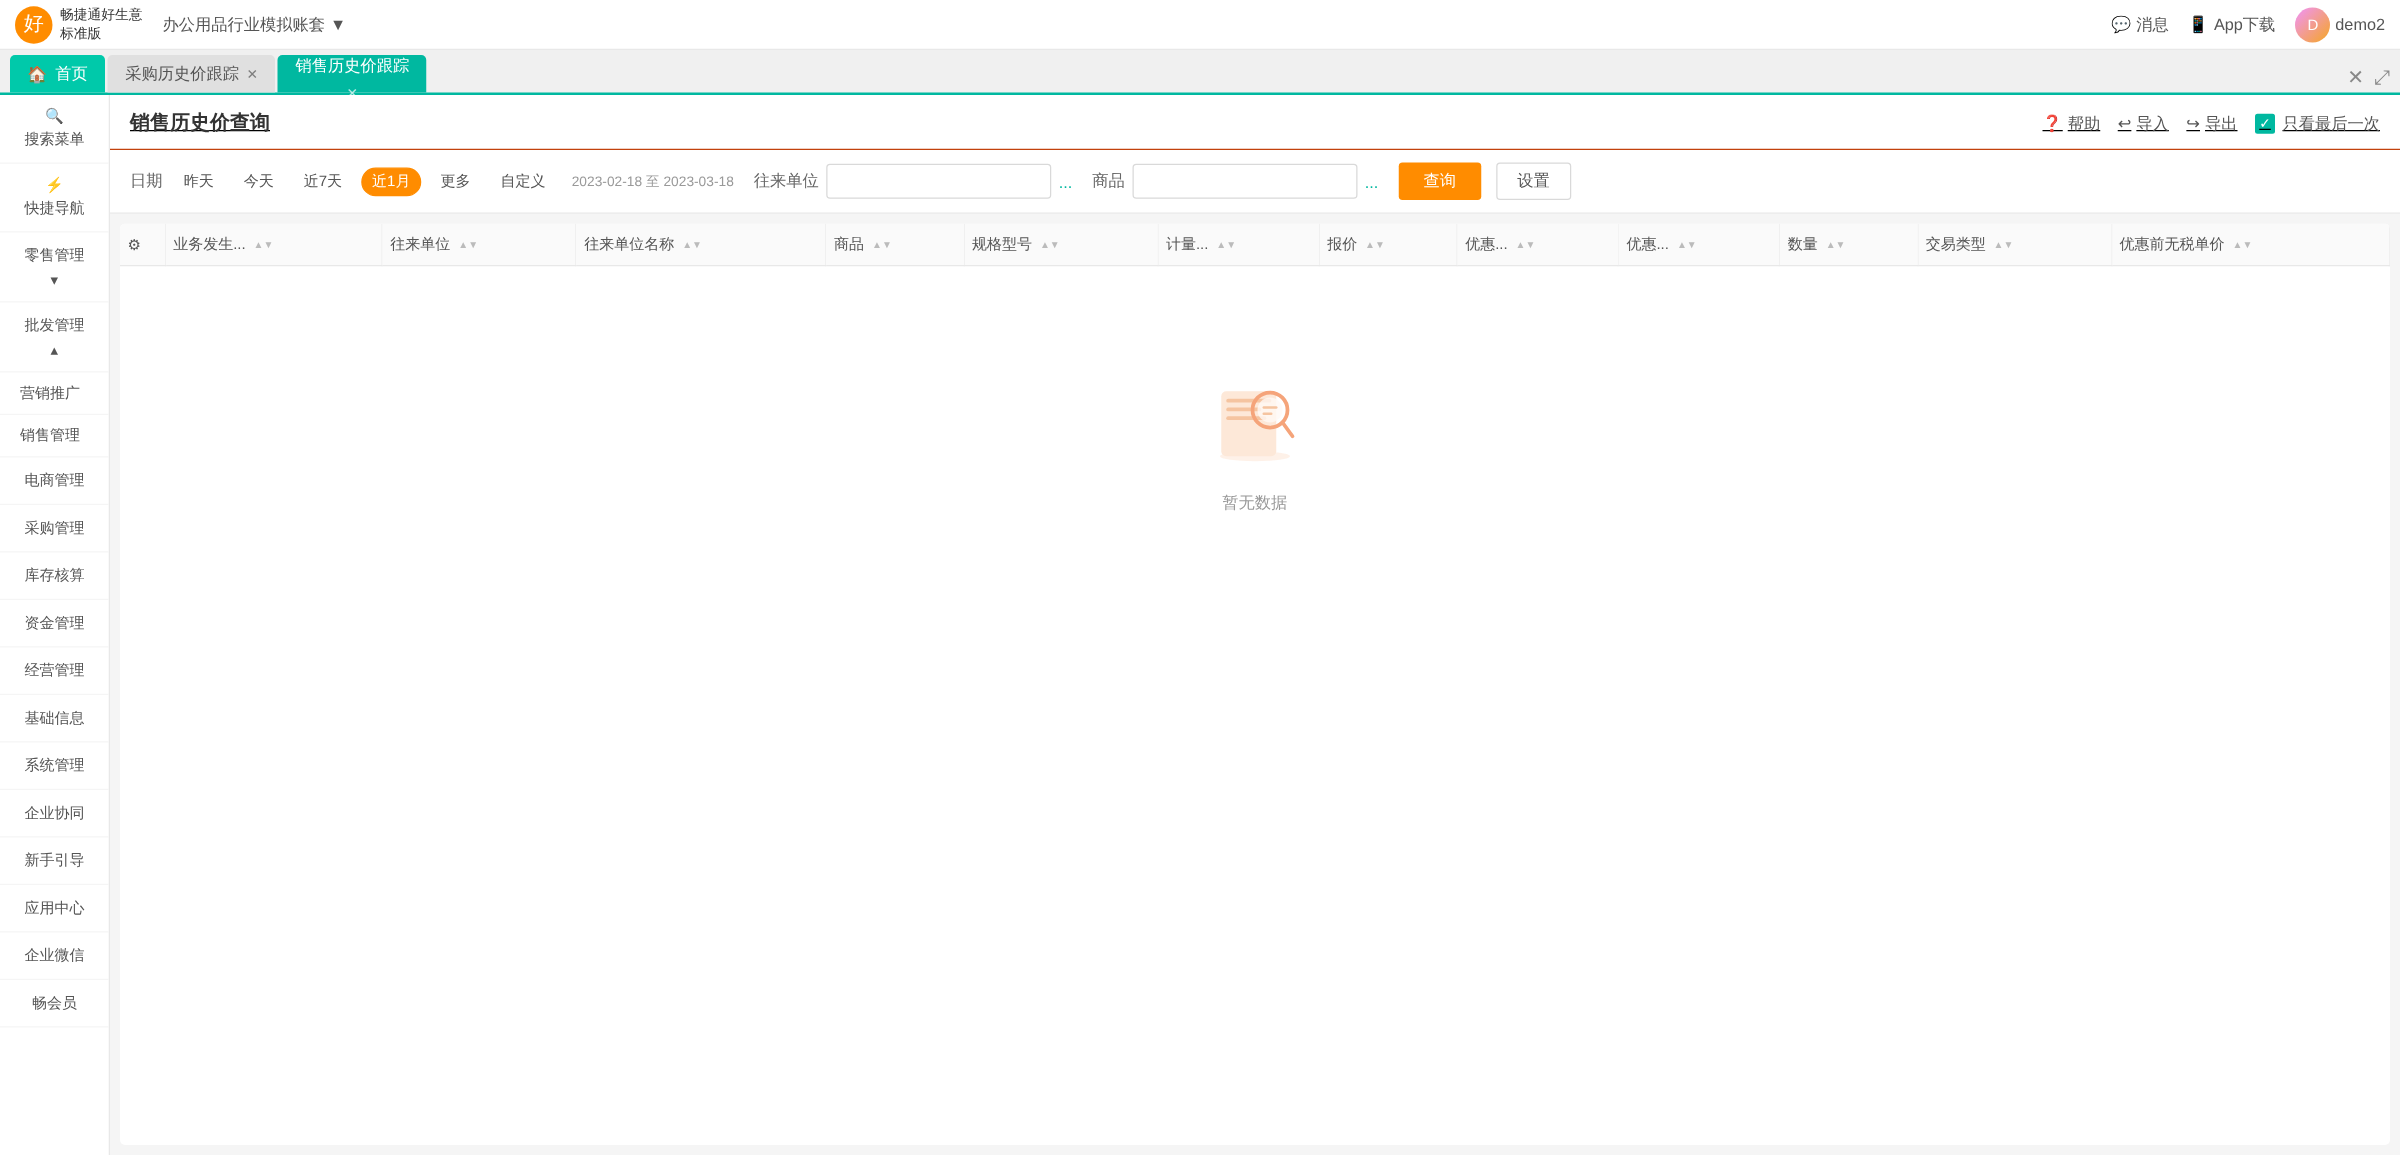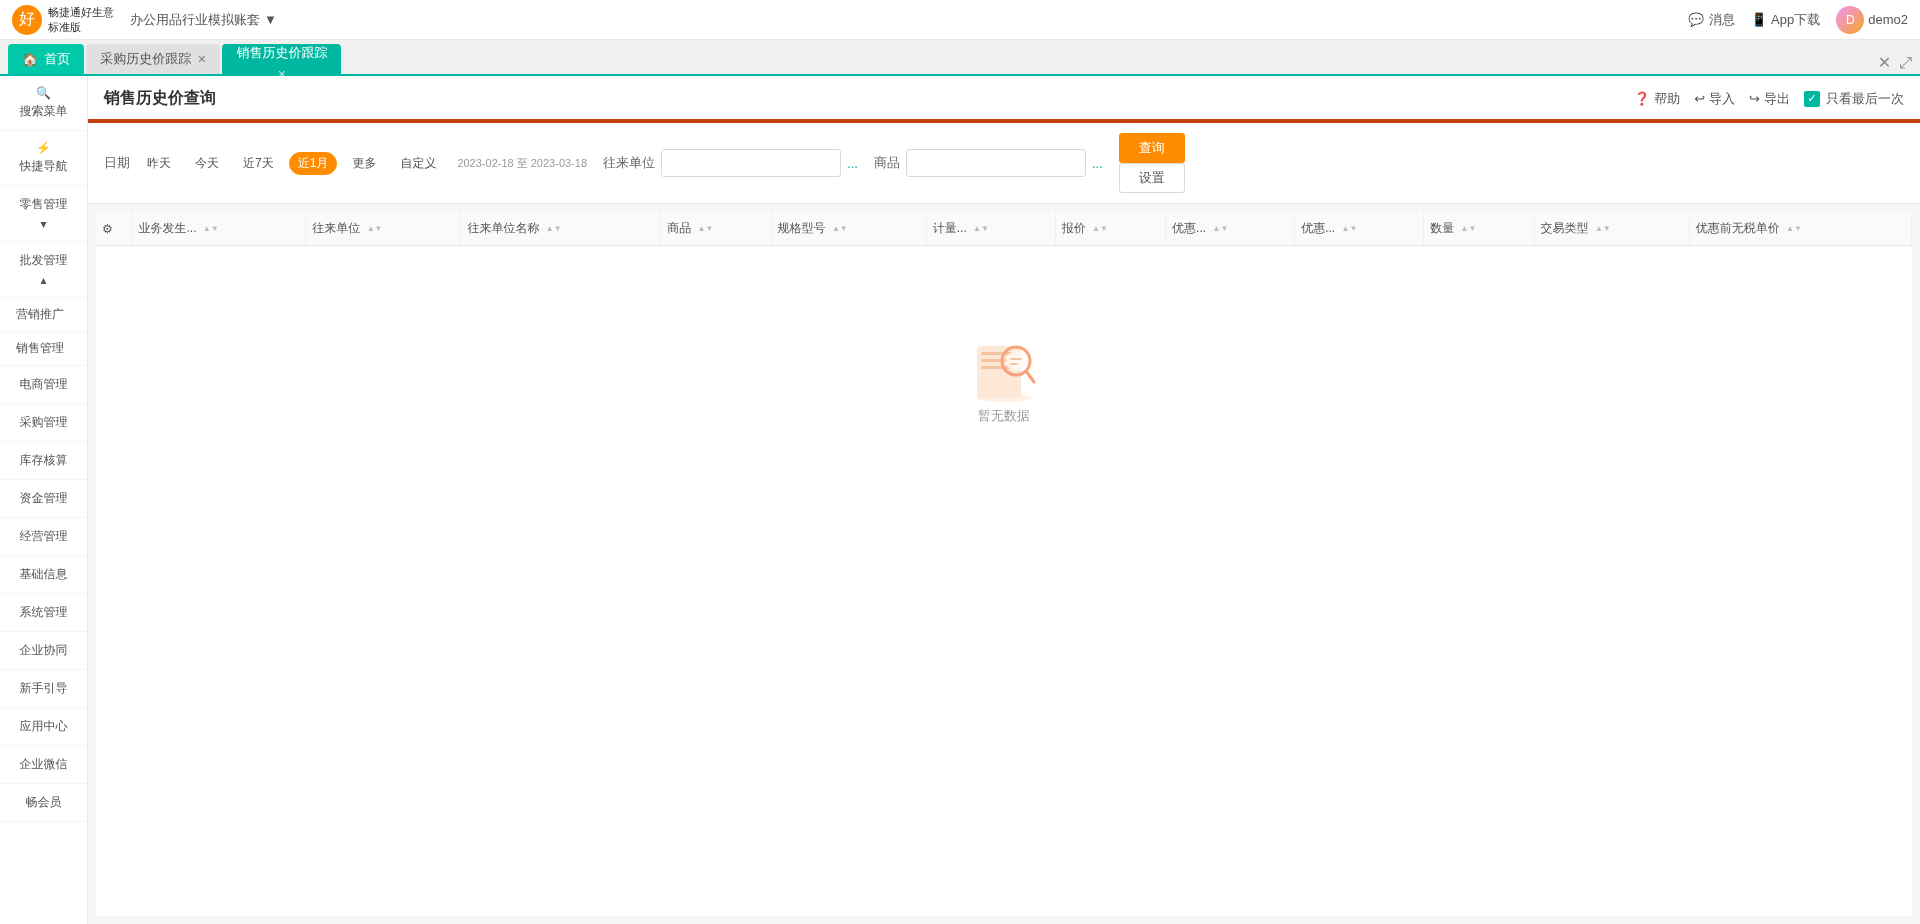--- a/index.html
+++ b/index.html
@@ -183,24 +183,25 @@
       display: flex;
       flex-direction: column;
       overflow: hidden;
       background: #f5f5f5;
     }
 
     
     .page-header {
       background: #fff;
       padding: 12px 16px 10px;
-      border-bottom: 4px solid #c2410c;
+      border-bottom: 1px solid #c2410c;
       display: flex;
       align-items: center;
       justify-content: space-between;
+      text-decoration: underline;
     }
     .page-title {
       font-size: 16px;
       font-weight: bold;
       color: #333;
     }
     .page-header-actions {
       display: flex;
       align-items: center;
       gap: 14px;
@@ -310,22 +311,21 @@
       color: #555;
       border: 1px solid #d9d9d9;
       padding: 5px 16px;
       border-radius: 3px;
       cursor: pointer;
       font-size: 13px;
       font-family: Liberation Serif, serif;
     }
     .btn-column {
       display: flex;
-      flex-direction: column;
-      gap: 0;
+      gap: 12px;
     }
 
     
     .table-area {
       flex: 1;
       background: #fff;
       overflow: auto;
       margin: 8px;
       border-radius: 4px;
     }
@@ -363,21 +363,21 @@
     .empty-state {
       display: flex;
       flex-direction: column;
       align-items: center;
       justify-content: center;
       padding: 80px 0;
     }
     .empty-text {
       color: #999;
       font-size: 13px;
-      margin-top: 1px;
+      margin-top: 20px;
     }
 
     
     .empty-illustration {
       width: 90px;
       height: 80px;
     }
   </style>
 </head>
 <body>

